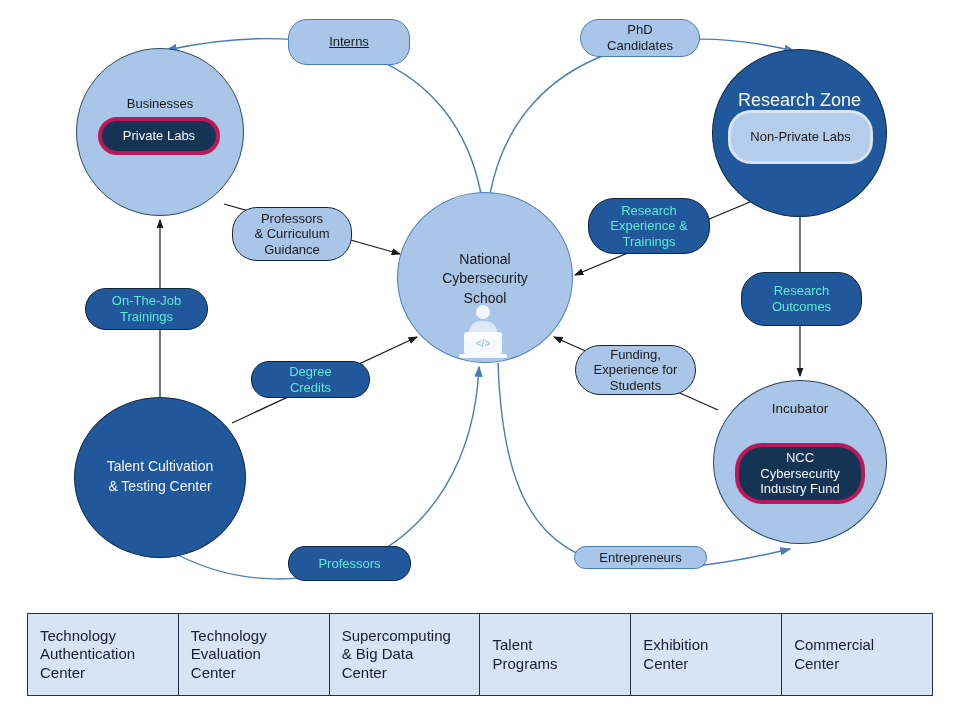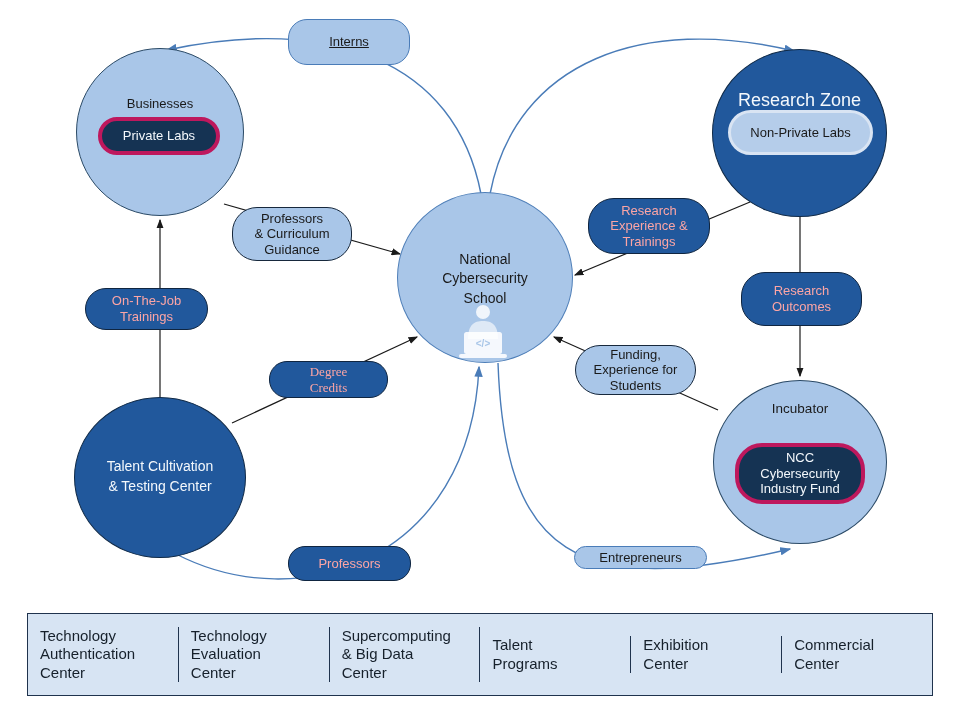--- a/index.html
+++ b/index.html
@@ -15,26 +15,26 @@
   .lbl{position:absolute;text-align:center;white-space:pre-line;line-height:1.2;}
   .lbl.dark-text{color:#1A1A1A;}
   .lbl.light-text{color:#F4F8FC;}
   .pill{
     position:absolute;display:flex;align-items:center;justify-content:center;
     text-align:center;white-space:pre-line;box-sizing:border-box;
     font-size:13px;line-height:1.2;
   }
   .pill.light{background:#A9C6E8;border:1.5px solid #17283C;color:#1A1A1A;}
   .pill.light-bluestroke{background:#A9C6E8;border:1.5px solid #4A7CB8;color:#1A1A1A;}
-  .pill.medium{background:#21589C;border:1.5px solid #0F2540;color:#fca5a5;}
+  .pill.medium{background:#21589C;border:1.5px solid #0F2540;color:#5eead4;}
   .pill.darkest{background:#153353;border:4px solid #be185d;color:#F4F8FC;}
   .pill.inner-light{background:#B5CDEA;border:3px solid #D9E4F3;color:#1A1A1A;}
   #footer-table{
     position:absolute;left:27px;top:613px;width:906px;height:83px;
-    display:flex;background:#D7E4F3;border:1.6px solid #1F334D;box-sizing:border-box;align-items:center;
+    display:flex;background:#D7E4F3;border:1.6px solid #1F334D;box-sizing:border-box;
   }
   .footer-cell{
     flex:1;display:flex;align-items:center;border-right:1.5px solid #1F334D;
     padding:0 6px 0 12px;font-size:15px;line-height:1.22;color:#16202B;
     white-space:pre-line;box-sizing:border-box;
   }
   .footer-cell:last-child{border-right:none;}
   #school-icon{position:absolute;left:457px;top:303px;}
 </style>
 </head>
@@ -84,37 +84,39 @@
     <g>
       <circle cx="26" cy="9" r="7" fill="#FFFFFF" opacity="0.82"></circle>
       <path d="M11 36 C11 22 17 18 26 18 C35 18 41 22 41 36 Z" fill="#FFFFFF" opacity="0.62"></path>
       <rect x="7" y="29" width="38" height="22" rx="2.5" fill="#FFFFFF" opacity="0.88"></rect>
       <text x="26" y="44" font-size="10" font-weight="bold" fill="#A9C6E8" text-anchor="middle" font-family="Liberation Sans, sans-serif">&lt;/&gt;</text>
       <rect x="2" y="51" width="48" height="4" rx="2" fill="#FFFFFF" opacity="0.88"></rect>
     </g>
   </svg>
 
   <div class="pill darkest" style="left:98px;top:117px;width:122px;height:38px;border-radius:19px;">Private Labs</div>
-  <div class="pill inner-light" style="left:728px;top:110px;width:145px;height:45px;border-radius:23px;">Non-Private Labs</div>
+  <div class="pill inner-light" style="left:728px;top:110px;width:145px;height:54px;border-radius:23px;">Non-Private Labs</div>
   <div class="pill darkest" style="left:735px;top:443px;width:130px;height:61px;border-radius:27px;">NCC
 Cybersecurity
 Industry Fund</div>
 
   <div class="pill light-bluestroke" style="left:288px;top:19px;width:122px;height:46px;border-radius:19px;text-decoration:underline;">Interns</div>
+  <div class="pill light-bluestroke" style="left:580px;top:19px;width:120px;height:38px;border-radius:19px;">PhD
+Candidates</div>
   <div class="pill light" style="left:232px;top:207px;width:120px;height:54px;border-radius:25px;">Professors
 &amp; Curriculum
 Guidance</div>
   <div class="pill medium" style="left:588px;top:198px;width:122px;height:56px;border-radius:26px;">Research
 Experience &amp;
 Trainings</div>
   <div class="pill medium" style="left:85px;top:288px;width:123px;height:42px;border-radius:21px;">On-The-Job
 Trainings</div>
   <div class="pill medium" style="left:741px;top:272px;width:121px;height:54px;border-radius:24px;">Research
 Outcomes</div>
-  <div class="pill medium" style="left:269px;top:361px;width:119px;height:37px;border-radius:18px;font-family:Liberation Serif, serif;">Degree
+  <div class="pill medium" style="left:251px;top:361px;width:119px;height:37px;border-radius:18px;">Degree
 Credits</div>
   <div class="pill light" style="left:575px;top:345px;width:121px;height:50px;border-radius:26px;">Funding,
 Experience for
 Students</div>
   <div class="pill medium" style="left:288px;top:546px;width:123px;height:35px;border-radius:17px;">Professors</div>
   <div class="pill light-bluestroke" style="left:574px;top:546px;width:133px;height:23px;border-radius:17px;">Entrepreneurs</div>
 
   <div id="footer-table">
     <div class="footer-cell">Technology
 Authentication

